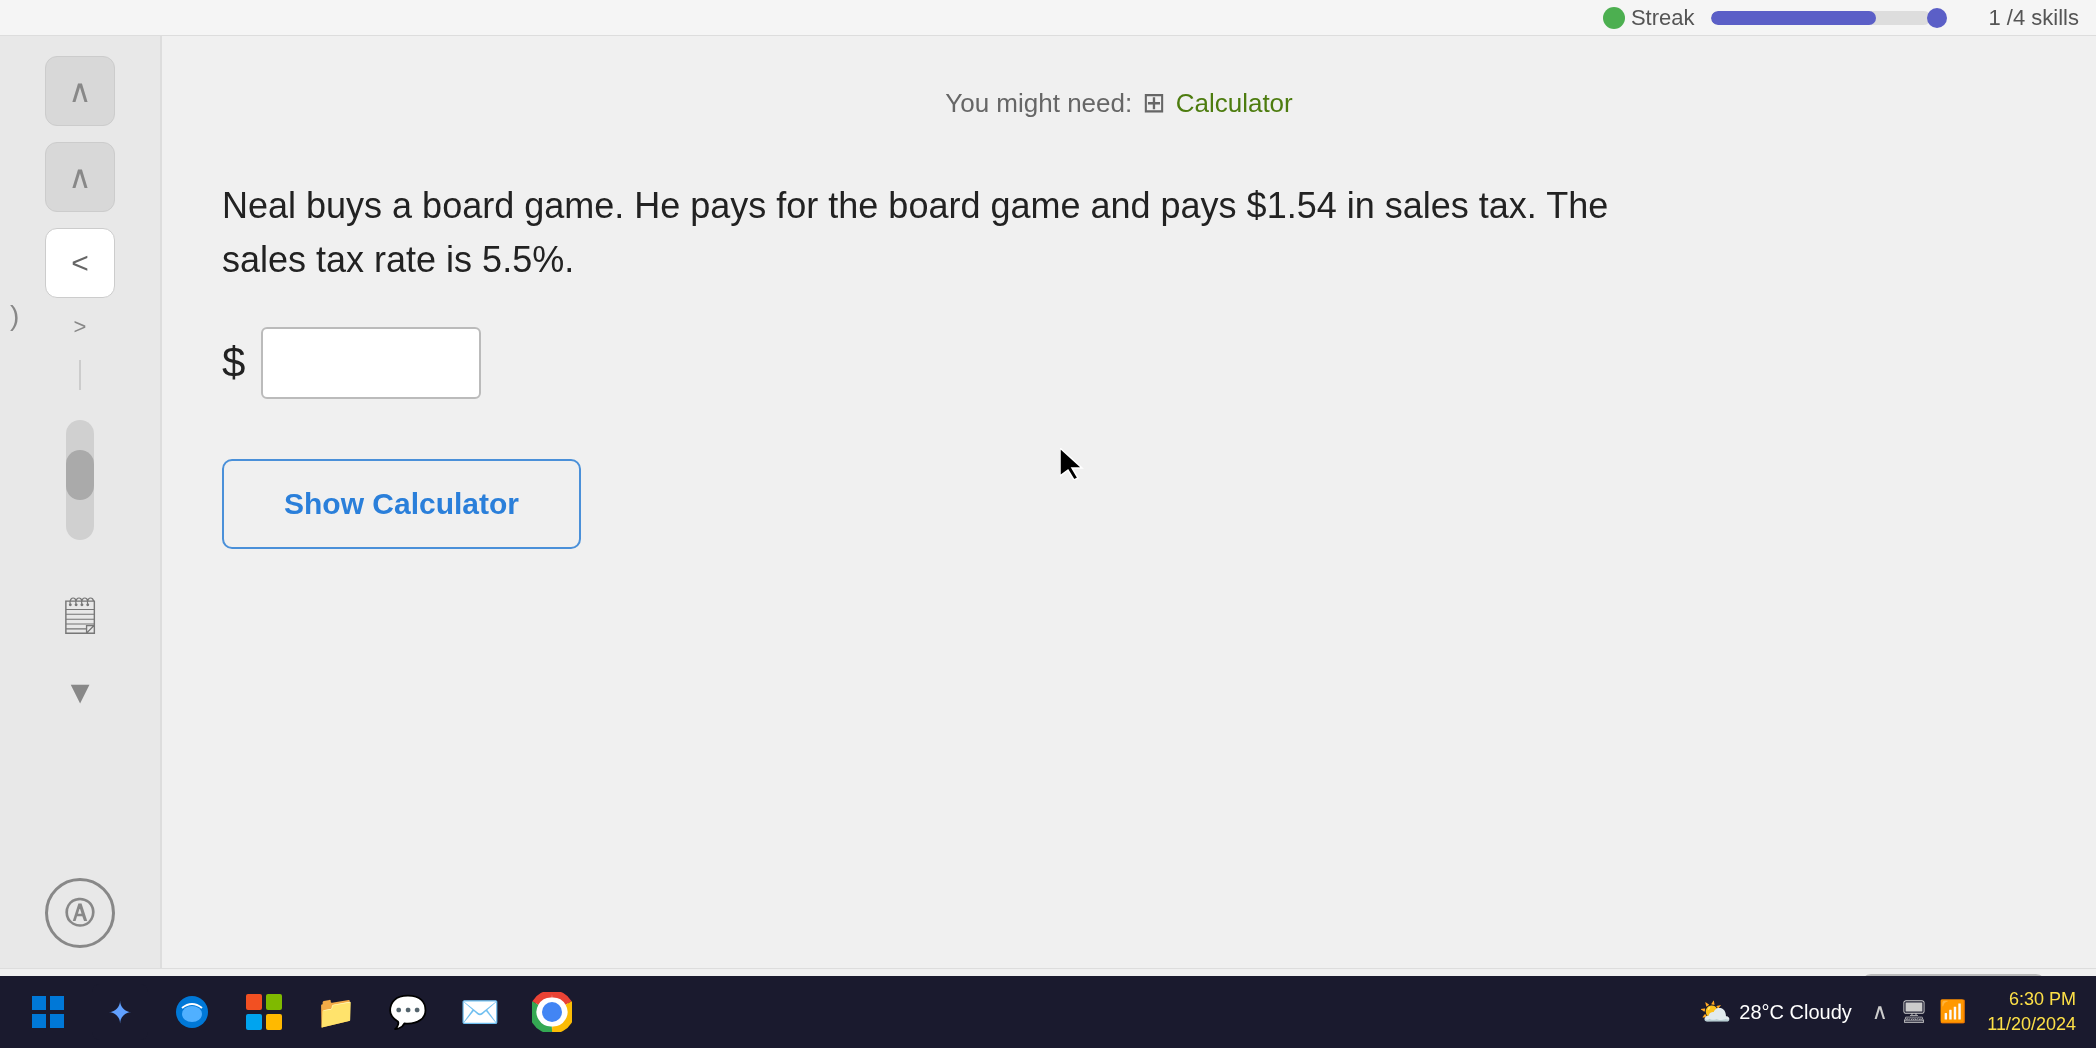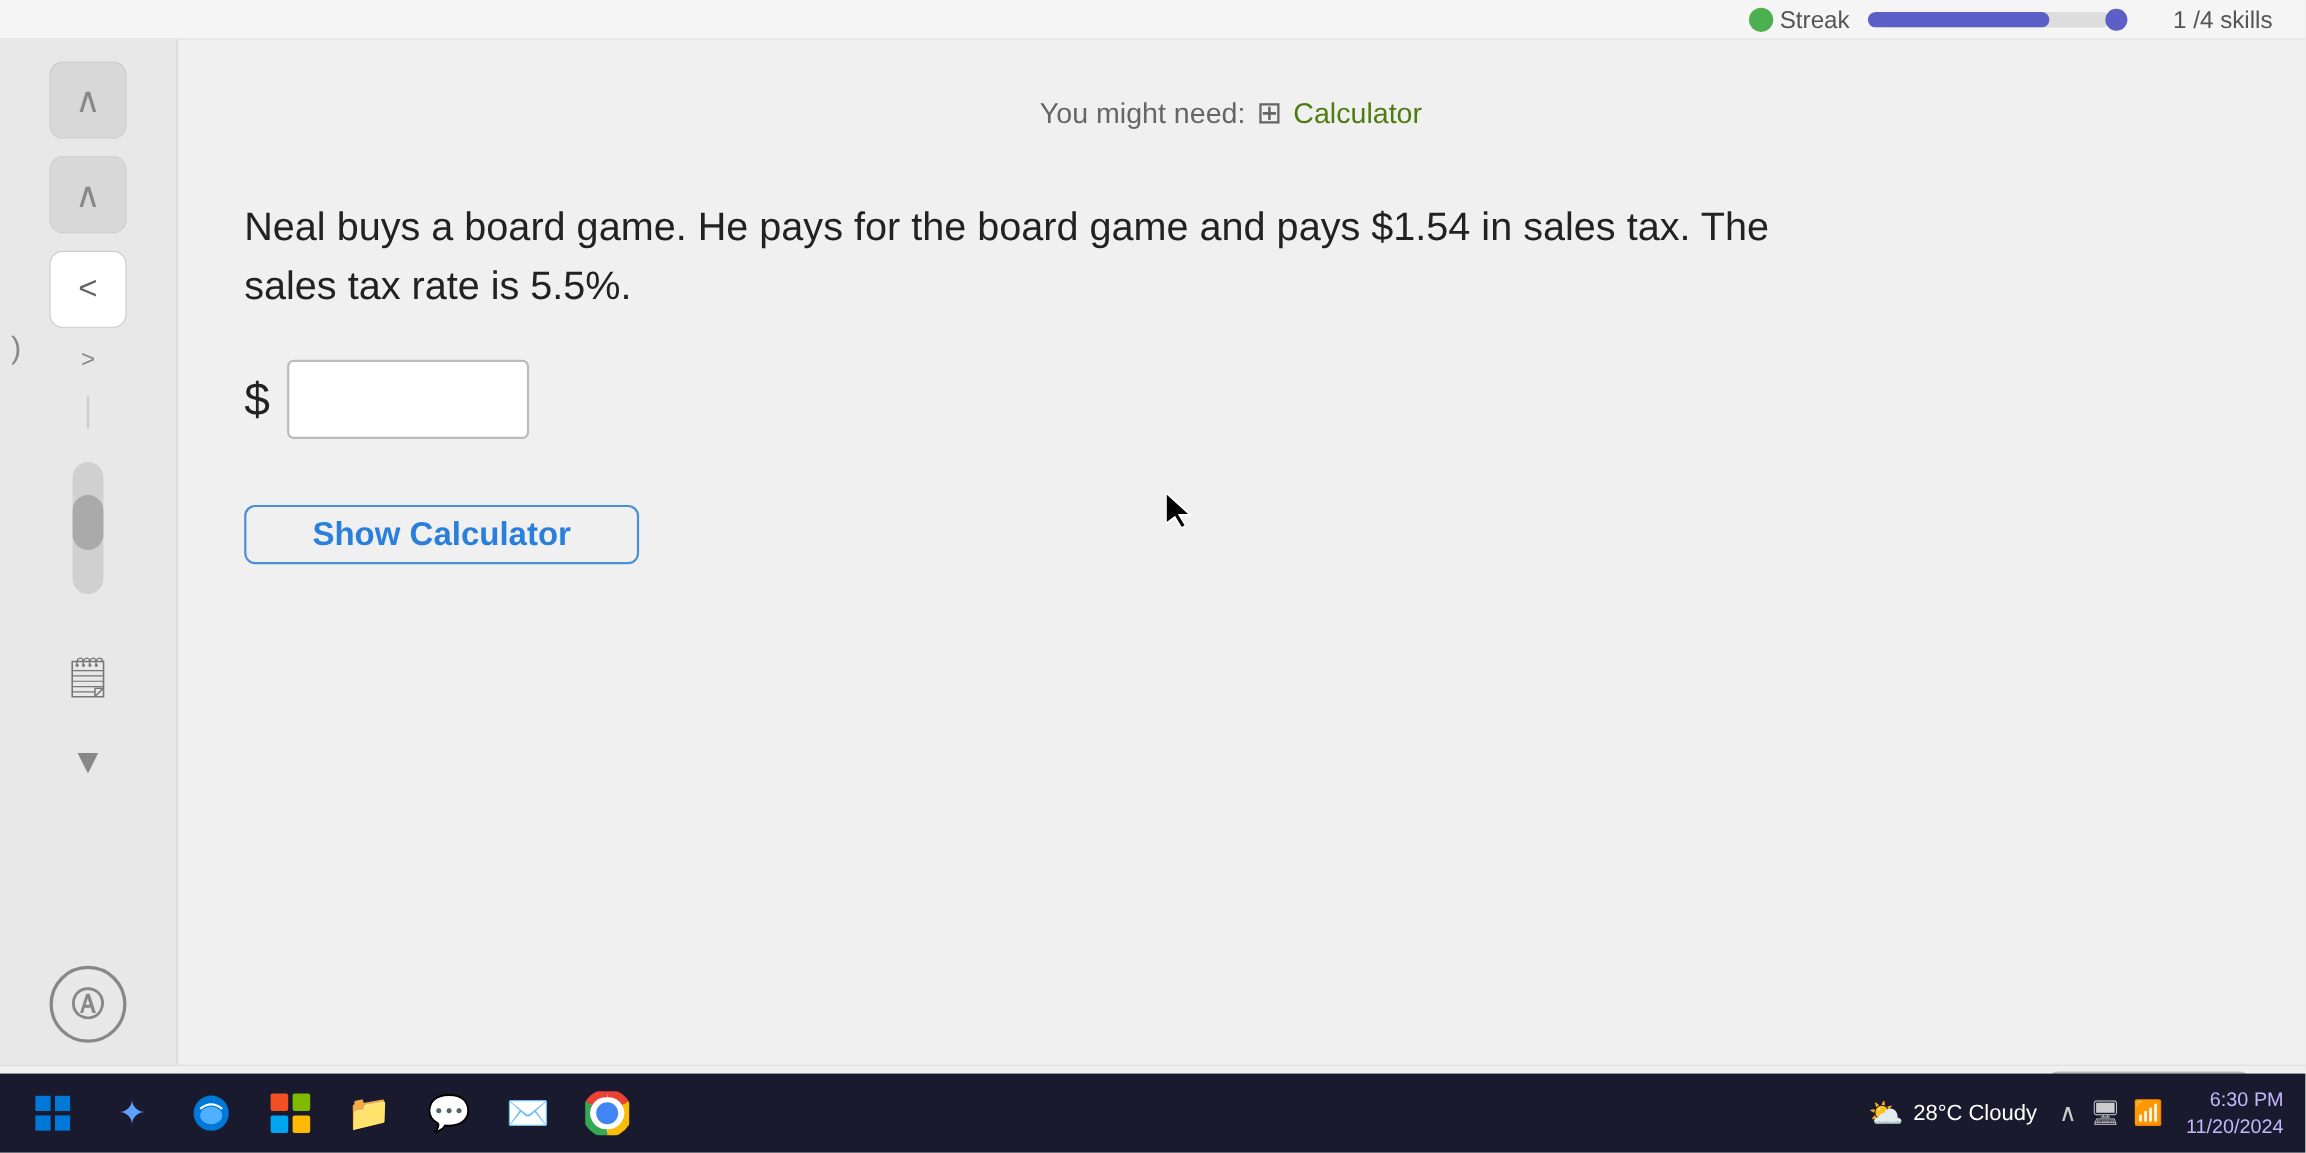--- a/index.html
+++ b/index.html
@@ -16,21 +16,21 @@
     .top-bar {
       position: absolute;
       top: 0;
       left: 0;
       right: 0;
       height: 36px;
       background: #f5f5f5;
       display: flex;
       align-items: center;
       justify-content: flex-end;
-      padding: 0 30px;
+      padding: 0 17px;
       border-bottom: 1px solid #ddd;
     }
     .top-bar-right {
       display: flex;
       align-items: center;
       gap: 16px;
     }
     .streak-badge {
       display: flex;
       align-items: center;
@@ -219,21 +219,21 @@
       border: 2px solid #bbb;
       border-radius: 6px;
       background: #fff;
       font-size: 30px;
       padding: 0 14px;
       outline: none;
     }
 
     .show-calculator-btn {
       display: inline-block;
-      padding: 8px 60px;
+      padding: 26px 60px;
       border: 2.5px solid #4a90d9;
       border-radius: 10px;
       background: transparent;
       color: #2a7fda;
       font-size: 30px;
       font-weight: bold;
       cursor: pointer;
       margin-bottom: 30px;
     }
 
@@ -344,21 +344,21 @@
       display: flex;
       align-items: center;
       gap: 20px;
       color: #fff;
     }
     .taskbar-time {
       display: flex;
       flex-direction: column;
       align-items: flex-end;
       font-size: 18px;
-      color: #c4b5fd;
+      color: #fde047;
       line-height: 1.4;
     }
     .taskbar-weather {
       display: flex;
       align-items: center;
       gap: 8px;
       font-size: 20px;
       color: #fff;
     }
     .weather-icon {

